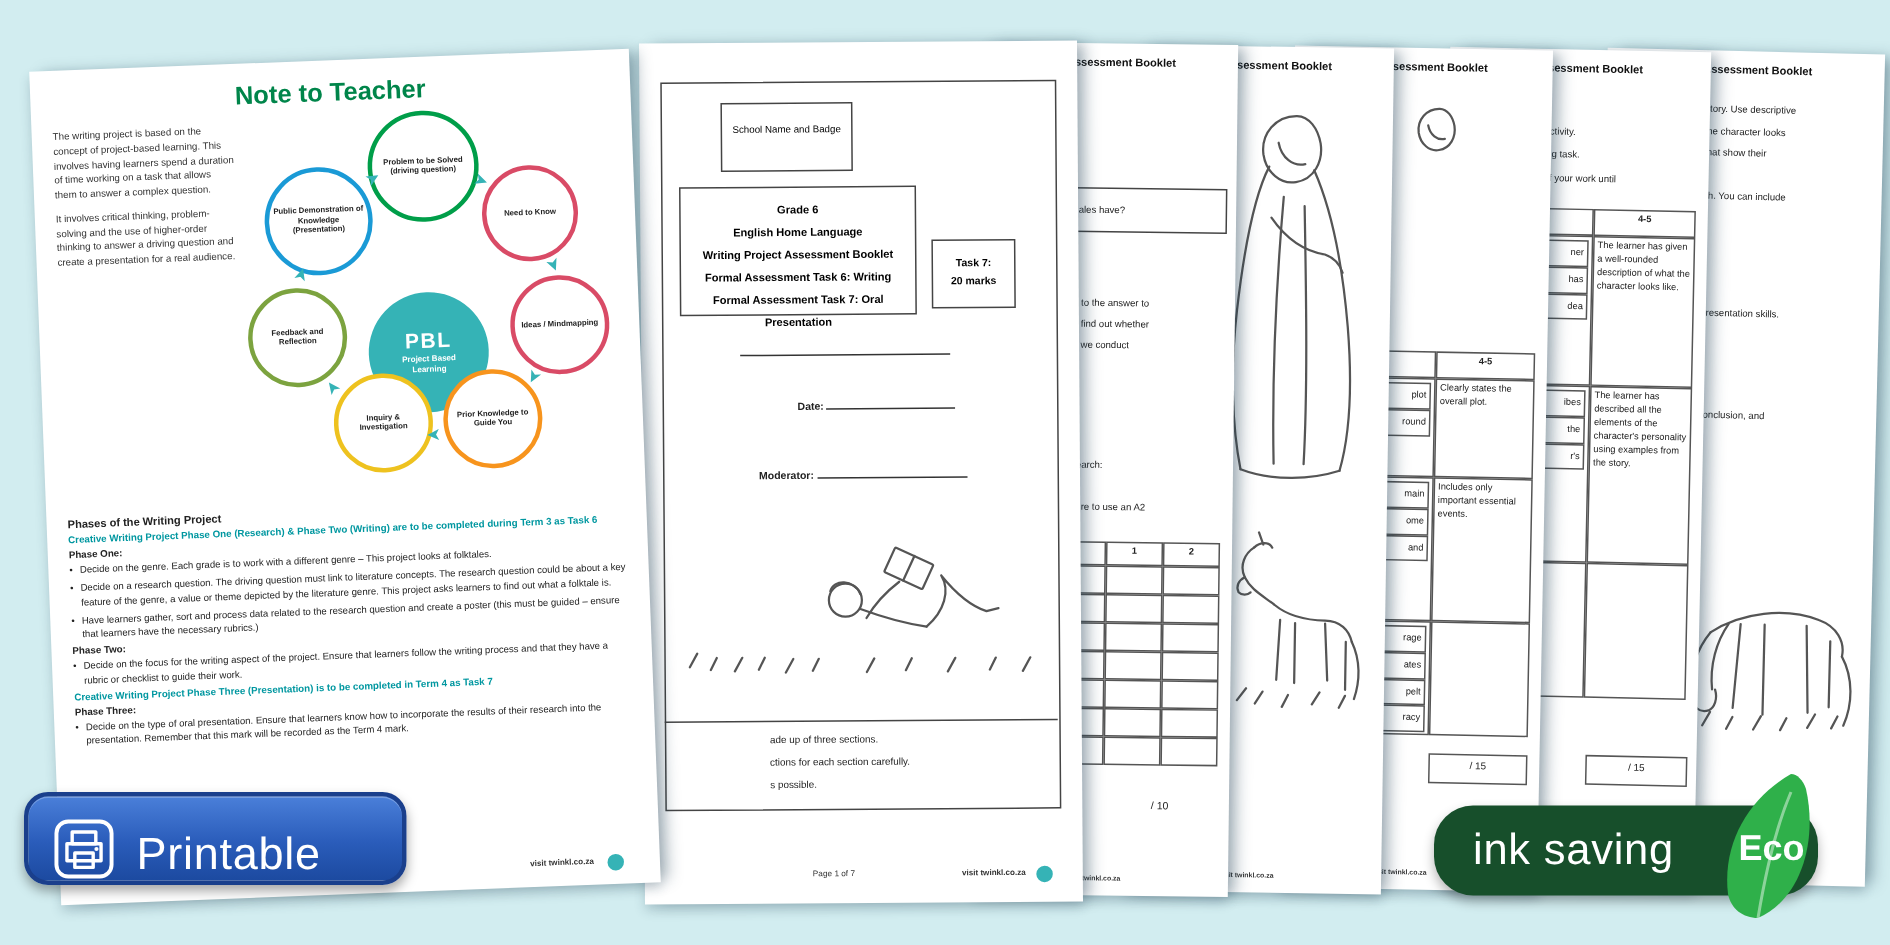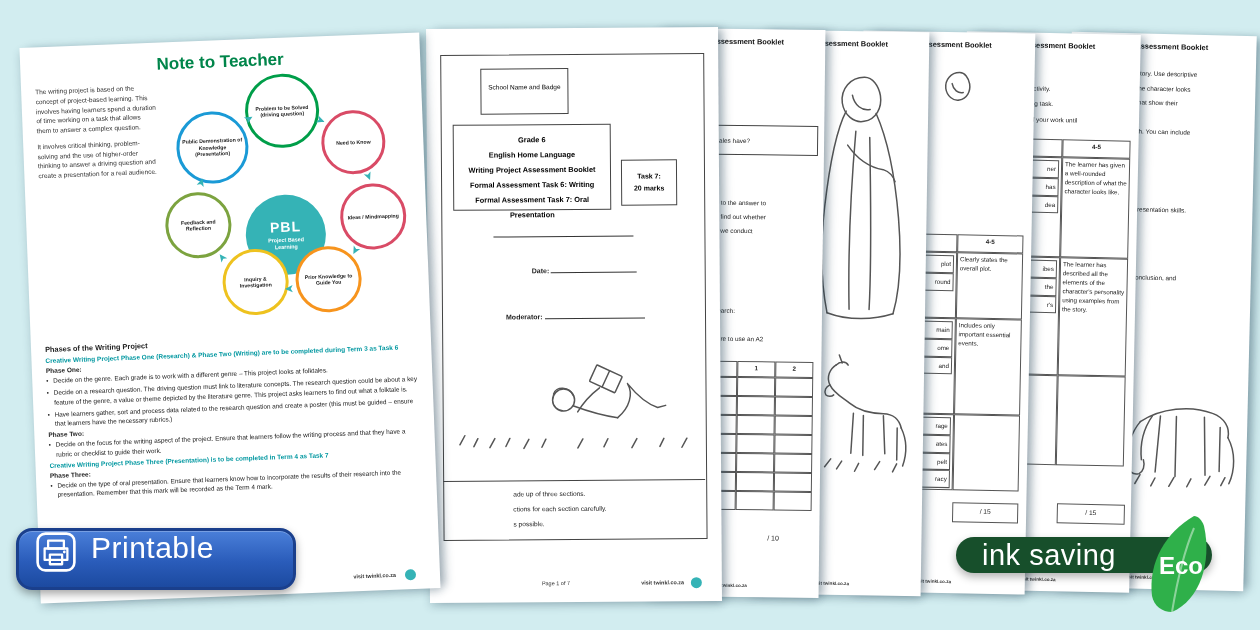--- a/index.html
+++ b/index.html
@@ -55,26 +55,26 @@
   .gridtab{display:grid;position:absolute;}
   .gridtab div{border:1px solid #555;box-sizing:border-box;font-size:6.2px;color:#222;
     padding:2px;overflow:hidden;}
   .cut{ text-align:right;line-height:1.9;}
   .rub-h{font-weight:bold;text-align:center;font-size:6.6px;}
   .score-cell{position:absolute;border:1px solid #555;text-align:center;font-size:6.6px;
     color:#222;padding-top:4px;box-sizing:border-box;}
   .strip-visit{position:absolute;bottom:9px;font-size:4.6px;font-weight:bold;color:#333;white-space:nowrap;}
 
   
-  .printable{position:absolute;left:16px;top:528px;width:280px;height:62px;border-radius:16px;
+  .printable{position:absolute;left:16px;top:528px;width:255px;height:62px;border-radius:16px;
     background:linear-gradient(180deg,#4a7fd9 0%,#2a5cba 55%,#1c4aa0 100%);
-    border:3px solid #1a3f8c;box-sizing:border-box;display:flex;align-items:flex-start;gap:14px;
+    border:3px solid #1a3f8c;box-sizing:border-box;display:flex;align-items:flex-end;gap:14px;
     padding-left:16px;z-index:60;box-shadow:0 4px 8px rgba(0,0,0,.35),inset 0 1px 0 rgba(255,255,255,.25);}
   .printable .lbl{color:#fff;font-size:30px;font-weight:500;letter-spacing:.5px;}
-  .eco-pill{position:absolute;left:956px;top:537px;width:256px;height:36px;border-radius:26px;
+  .eco-pill{position:absolute;left:956px;top:537px;width:256px;height:60px;border-radius:26px;
     background:#174f2b;z-index:60;display:flex;align-items:center;
     box-shadow:0 4px 8px rgba(0,0,0,.3);}
   .eco-pill .lbl{color:#fff;font-size:29px;padding-left:26px;letter-spacing:.5px;}
   .eco-leaf{position:absolute;left:1138px;top:512px;width:86px;height:106px;z-index:62;}
   .eco-word{position:absolute;left:1152px;top:552px;width:58px;text-align:center;color:#fff;
     font-size:24px;font-weight:bold;z-index:63;}
 </style>
 </head>
 <body>
 

